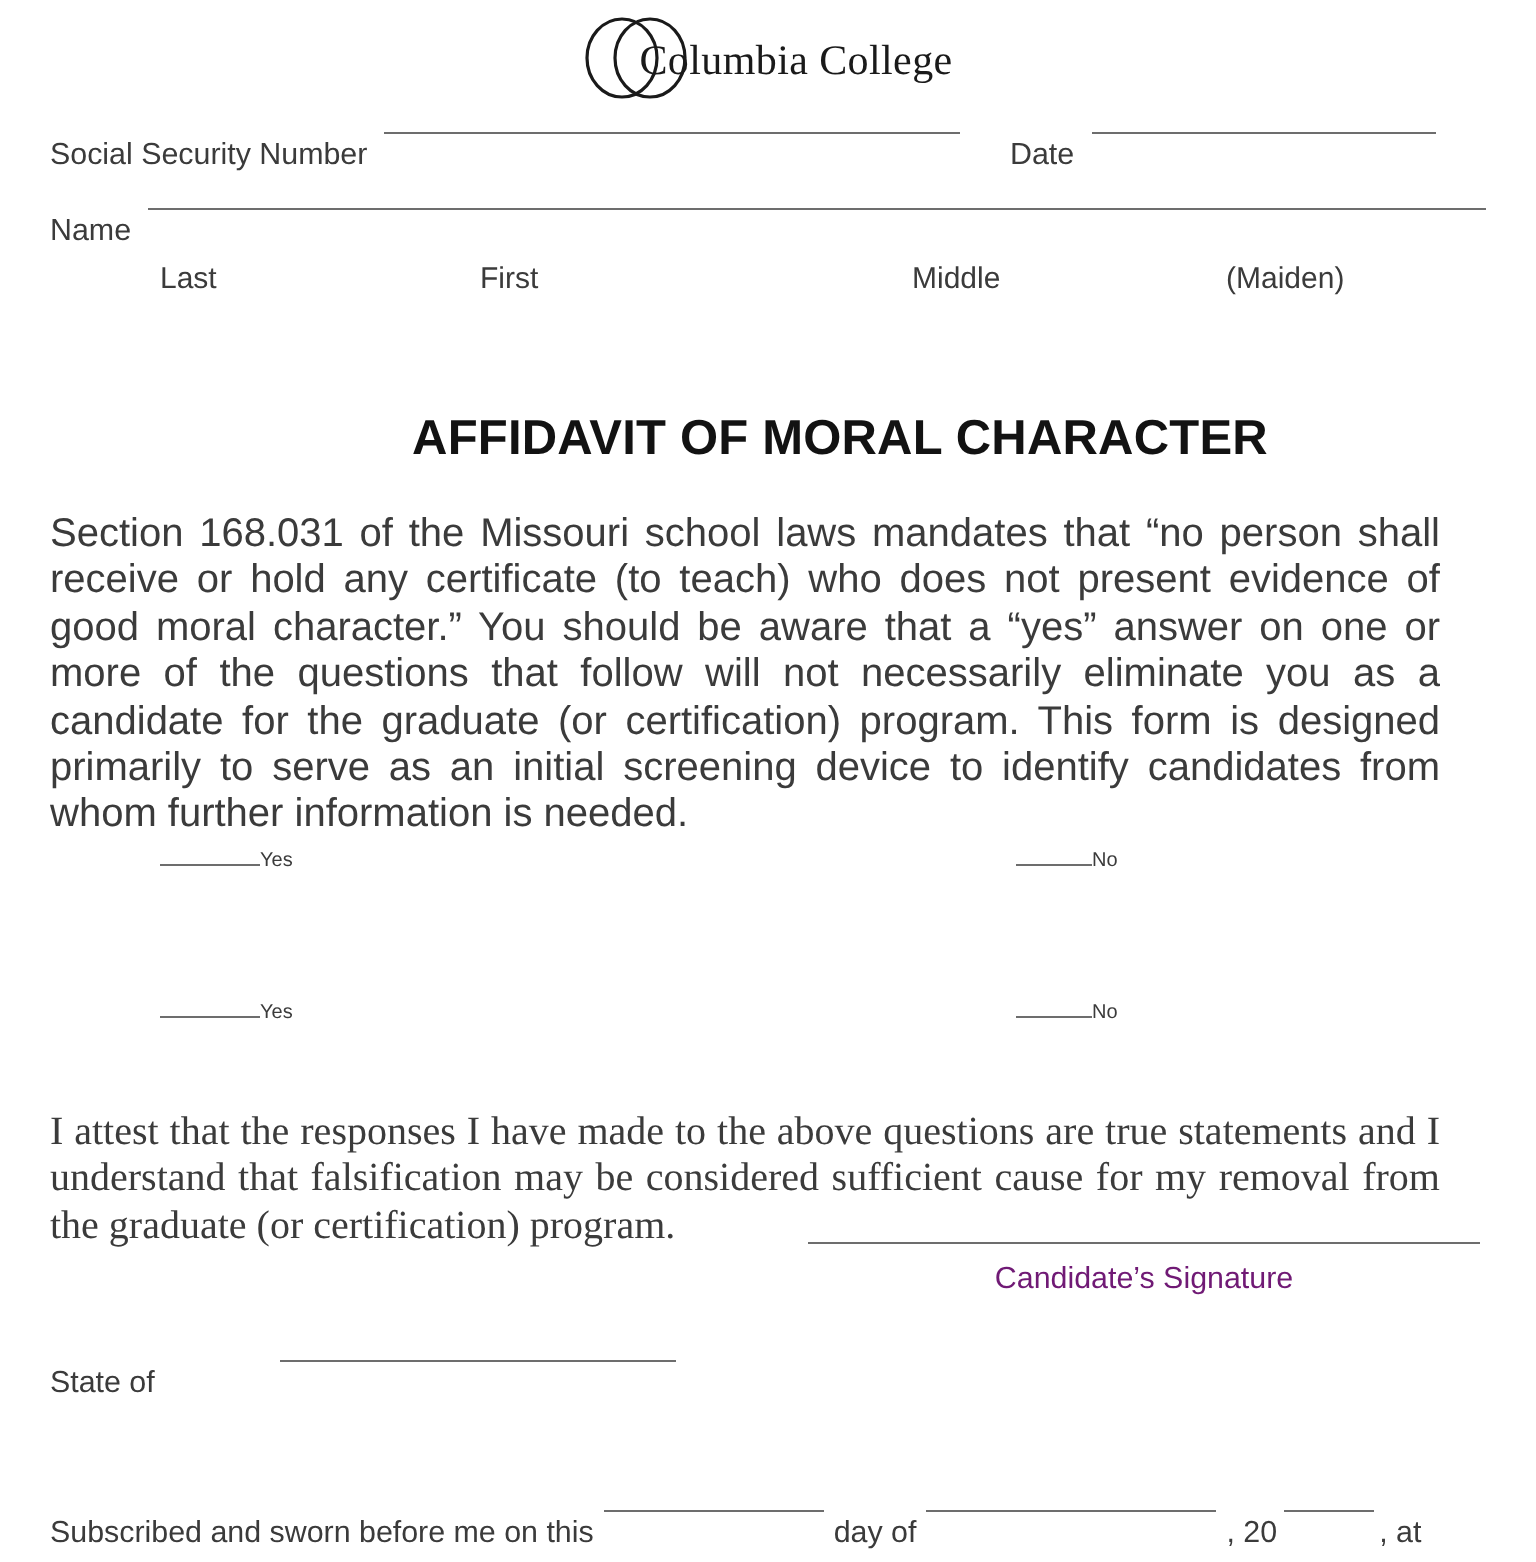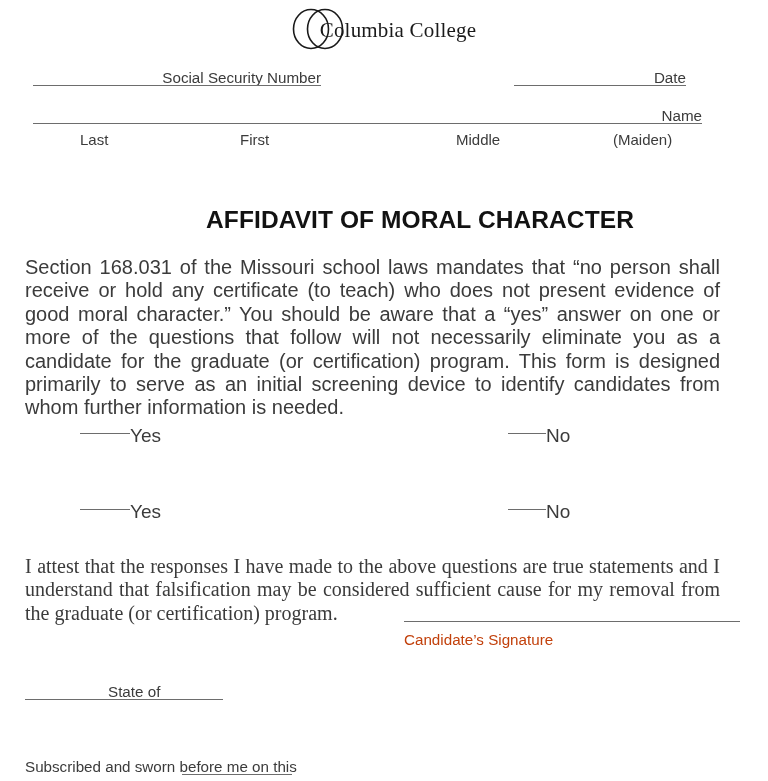--- a/index.html
+++ b/index.html
@@ -57,23 +57,22 @@
     margin-left: -26px;
     white-space: nowrap;
     line-height: 1;
     padding-top: 3px;
   }
 
   
   .row {
     position: absolute;
     display: flex;
-    align-items: flex-end;
-    white-space: nowrap;
-    flex-direction: column;
+    align-items: flex-start;
+    white-space: nowrap;
   }
   .lbl {
     font-size: 15.2px;
     color: #3b3b3b;
     line-height: 1.25;
   }
   .rule {
     display: inline-block;
     border-bottom: 1.4px solid #6d6d6d;
     height: 1px;
@@ -151,47 +150,48 @@
     position: absolute;
     left: 0;
     width: 768px;
     height: 22px;
   }
   #q1-answers { top: 425px; }
   #q2-answers { top: 501px; }
 
   .ans {
     position: absolute;
-    font-size: 19px;
-    color: #3b3b3b;
-    white-space: nowrap;
-    display: flex;
-    align-items: center;
+    font-size: 10px;
+    color: #3b3b3b;
+    white-space: nowrap;
+    display: flex;
+    align-items: flex-end;
   }
   .ans-yes { left: 80px; }
   .ans-no  { left: 508px; }
   .blank-yes { width: 50px; margin-right: 0px; }
   .blank-no  { width: 38px; margin-right: 0px; }
 
   
   .sig-block {
     position: absolute;
     left: 404px;
     top: 620px;
     width: 340px;
   }
   .sig-rule {
     width: 336px;
     border-bottom: 1.4px solid #6d6d6d;
     height: 1px;
   }
   .sig-caption {
     margin-top: 9px;
+    text-align: center;
     font-size: 15.2px;
-    color: #c2410c;
+    color: #701a75;
     width: 336px;
   }
 
   
   #state-row  { left: 25px; top: 682px; }
   #county-row { left: 25px; top: 720px; }
   .sc-label { width: 115px; display: inline-block; font-size: 15.2px; }
   .rule-sc { width: 198px; }
 
   

